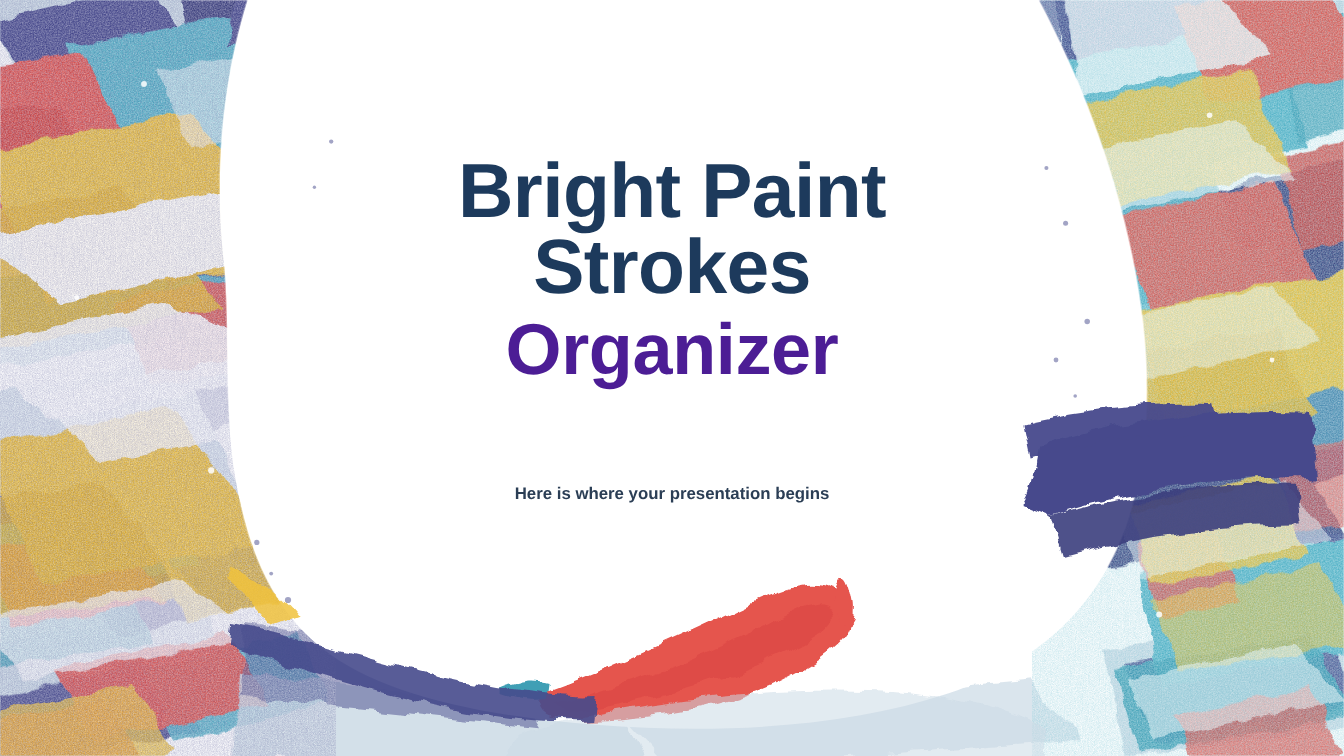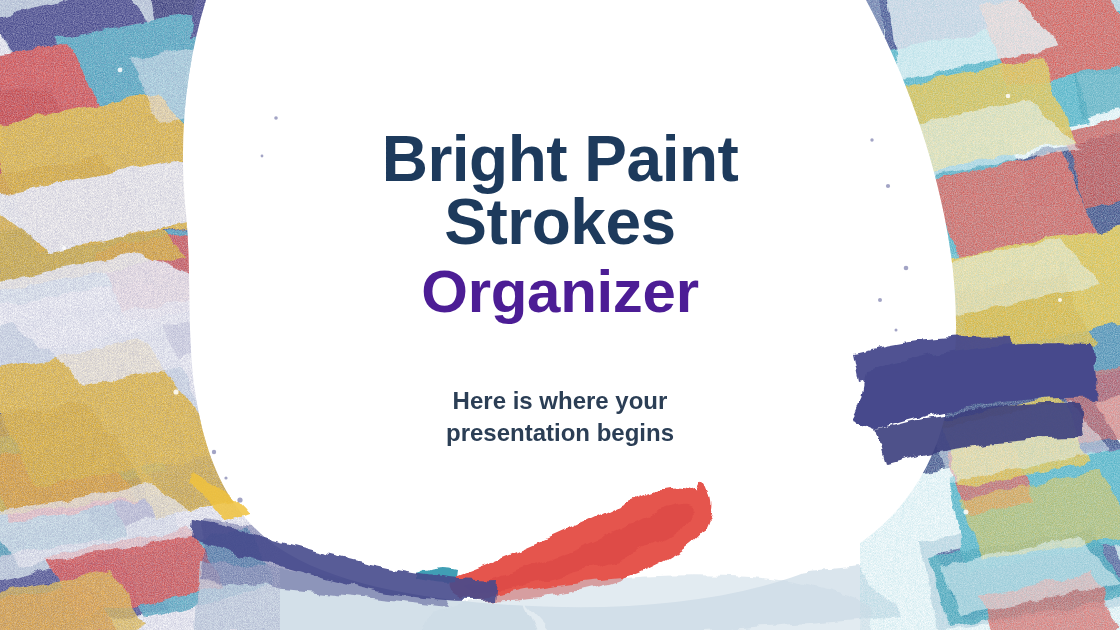--- a/index.html
+++ b/index.html
@@ -22,20 +22,21 @@
     height: 630px;
   }
   #content {
     position: absolute;
     inset: 0;
     display: flex;
     flex-direction: column;
     align-items: center;
     justify-content: flex-start;
     pointer-events: none;
+    gap: 17px;
   }
   .title-block {
     margin-top: 128px;
     width: 640px;
     text-align: center;
     pointer-events: auto;
   }
   .title-line {
     font-size: 64px;
     font-weight: 800;
@@ -49,21 +50,21 @@
     font-weight: 800;
     letter-spacing: -0.3px;
     line-height: 1.02;
     color: #4c1d95;
     margin: 8px 0 0 0;
   }
   .subtitle {
     margin-top: 62px;
     width: 300px;
     text-align: center;
-    font-size: 24px;
+    font-size: 14px;
     font-weight: 700;
     line-height: 1.34;
     color: #2b3e55;
     pointer-events: auto;
   }
 </style>
 </head>
 <body>
 
 <div id="slide">

